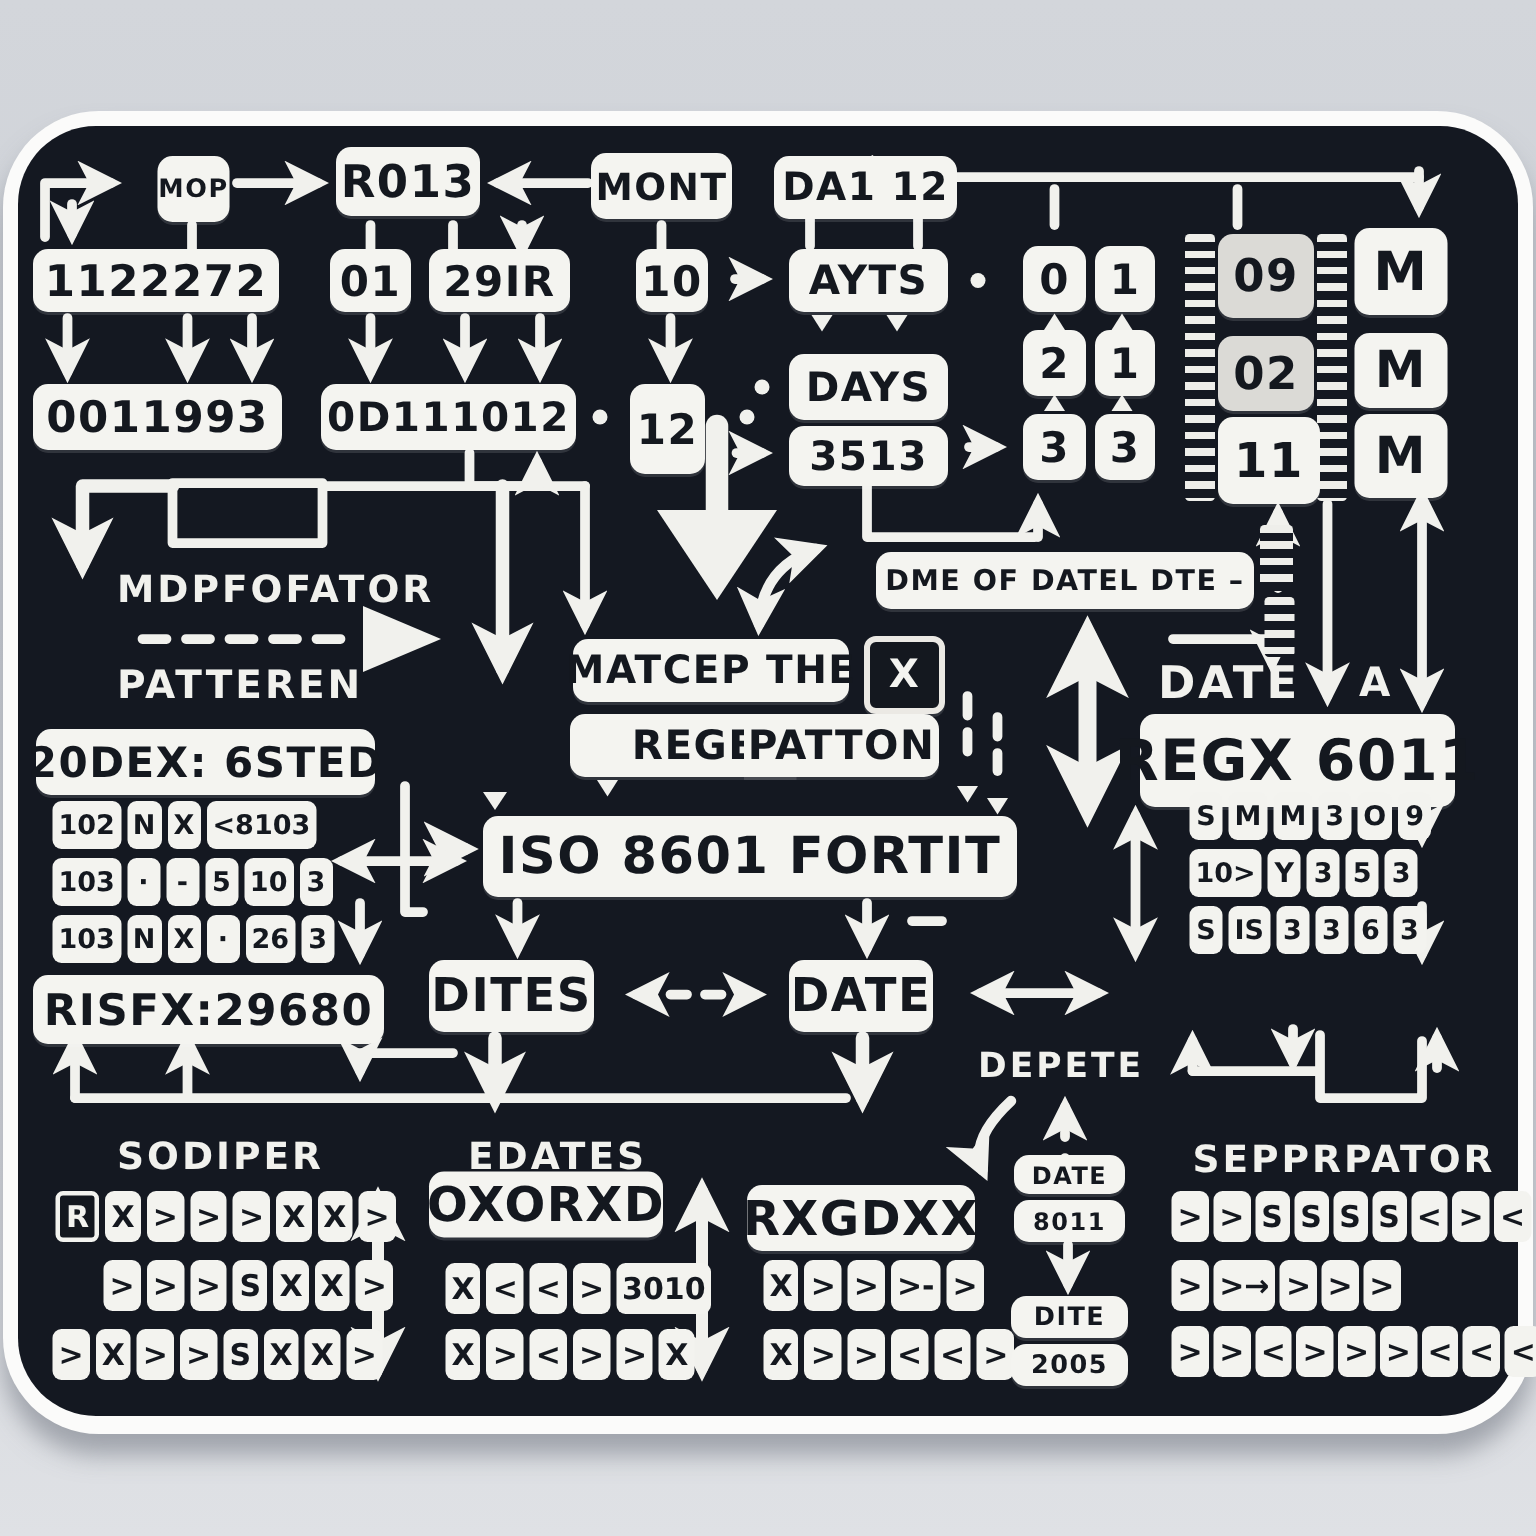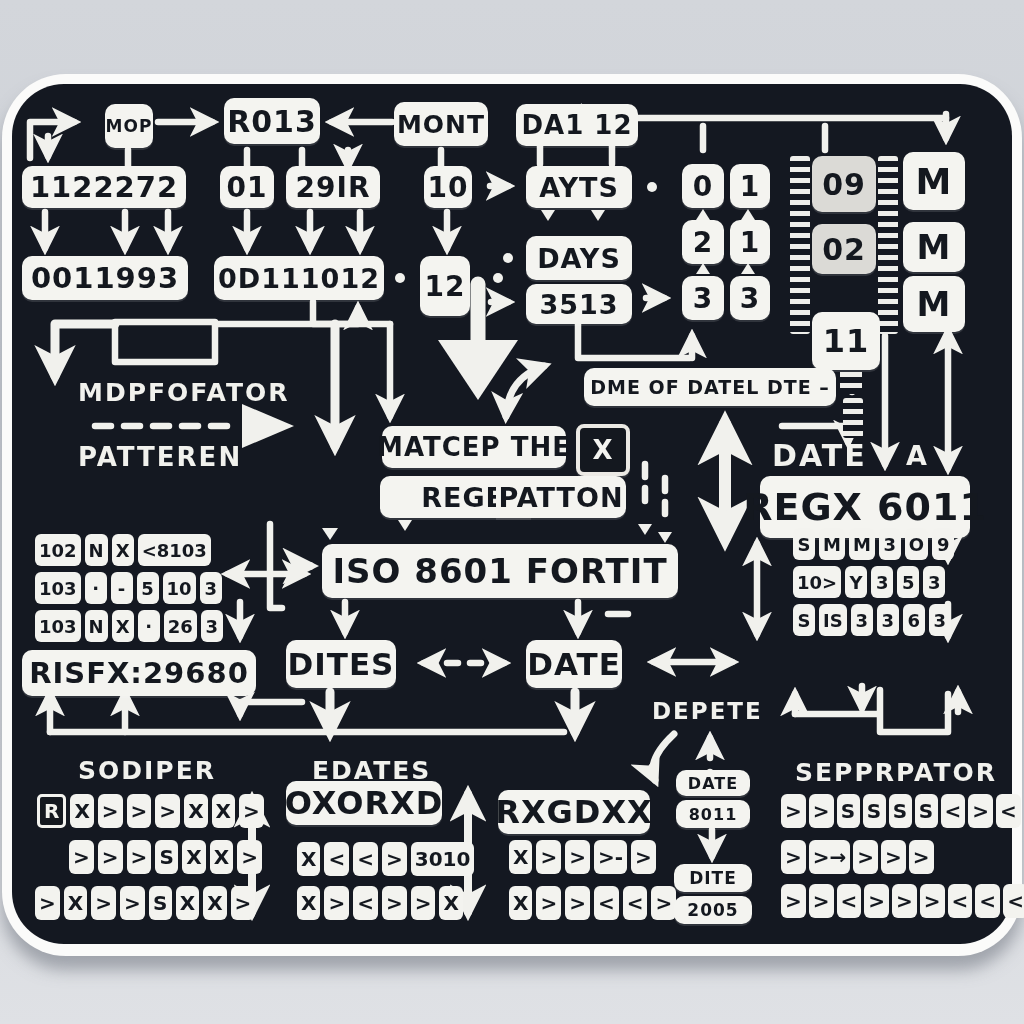--- a/index.html
+++ b/index.html
@@ -158,27 +158,28 @@
 
   <div class="box" style="left:682px;top:164px;width:42px;height:44px;font-size:28px;">0</div>
   <div class="box" style="left:730px;top:164px;width:40px;height:44px;font-size:28px;">1</div>
   <div class="box" style="left:682px;top:220px;width:42px;height:44px;font-size:28px;">2</div>
   <div class="box" style="left:730px;top:220px;width:40px;height:44px;font-size:28px;">1</div>
   <div class="box" style="left:682px;top:276px;width:42px;height:44px;font-size:28px;">3</div>
   <div class="box" style="left:730px;top:276px;width:40px;height:44px;font-size:28px;">3</div>
 
   <div class="box gray" style="left:812px;top:156px;width:64px;height:56px;font-size:30px;">09</div>
   <div class="box gray" style="left:812px;top:224px;width:64px;height:50px;font-size:30px;">02</div>
-  <div class="box" style="left:812px;top:278px;width:68px;height:58px;font-size:32px;margin-top:34px;">11</div>
+  <div class="box" style="left:812px;top:278px;width:68px;height:58px;font-size:32px;">11</div>
   <div class="box" style="left:903px;top:152px;width:62px;height:58px;font-size:36px;">M</div>
   <div class="box" style="left:903px;top:222px;width:62px;height:50px;font-size:34px;">M</div>
   <div class="box" style="left:903px;top:276px;width:62px;height:56px;font-size:34px;">M</div>
 
   <div class="lbl" style="left:78px;top:442px;font-size:26px;">PATTEREN</div>
   <div class="lbl" style="left:78px;top:378px;font-size:25px;">MDPFOFATOR</div>
+  <div class="box" style="left:24px;top:486px;width:226px;height:44px;font-size:28px;">20DEX: 6STED</div>
   <div class="box" style="left:382px;top:426px;width:184px;height:42px;font-size:26px;">MATCEP THE</div>
   <div class="box dark" style="left:576px;top:424px;width:46px;height:44px;font-size:26px;">X</div>
   <div class="box" style="left:380px;top:476px;width:114px;height:42px;font-size:27px;border-radius:10px 0 0 10px;padding-left:37px;">REGEX</div>
   <div class="box" style="left:496px;top:476px;width:130px;height:42px;font-size:27px;border-radius:0 10px 10px 0;">PATTON</div>
   <div class="box" style="left:322px;top:544px;width:356px;height:54px;font-size:34px;">ISO 8601 FORTIT</div>
   <div class="box" style="left:584px;top:368px;width:252px;height:38px;font-size:19px;">DME OF DATEL DTE –</div>
   <div class="lbl" style="left:772px;top:438px;font-size:30px;">DATE</div>
   <div class="lbl" style="left:906px;top:440px;font-size:27px;">A</div>
   <div class="box" style="left:760px;top:476px;width:210px;height:62px;font-size:38px;">REGX 6011</div>
 

